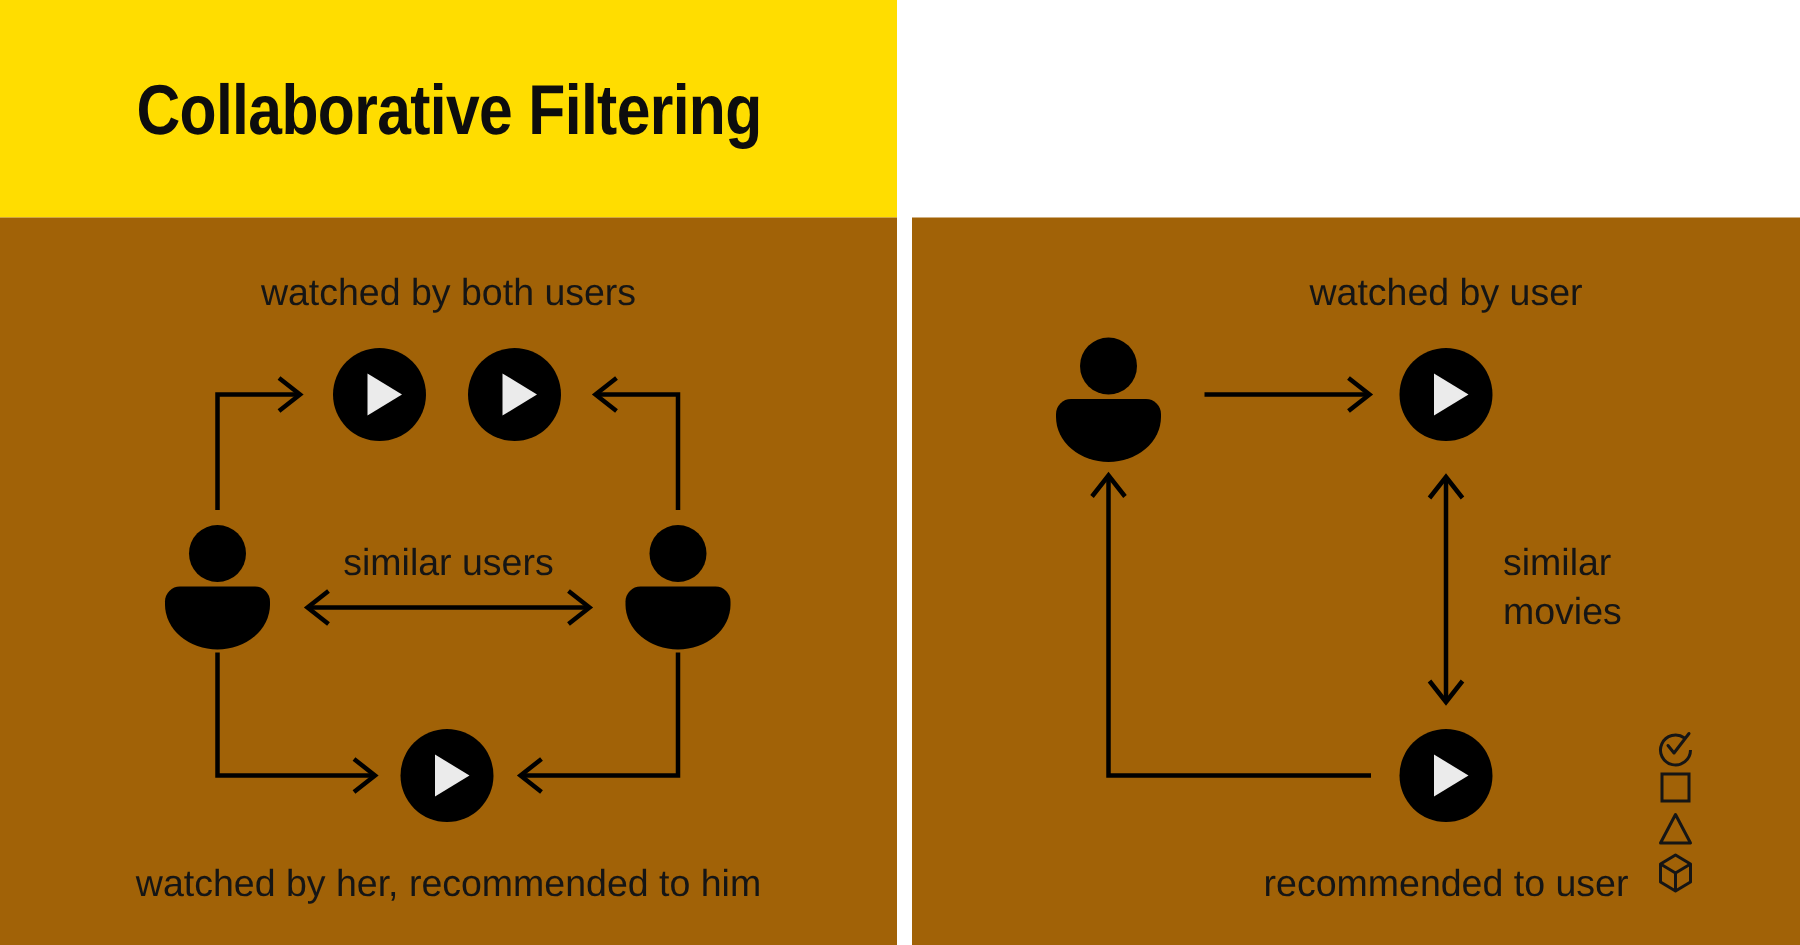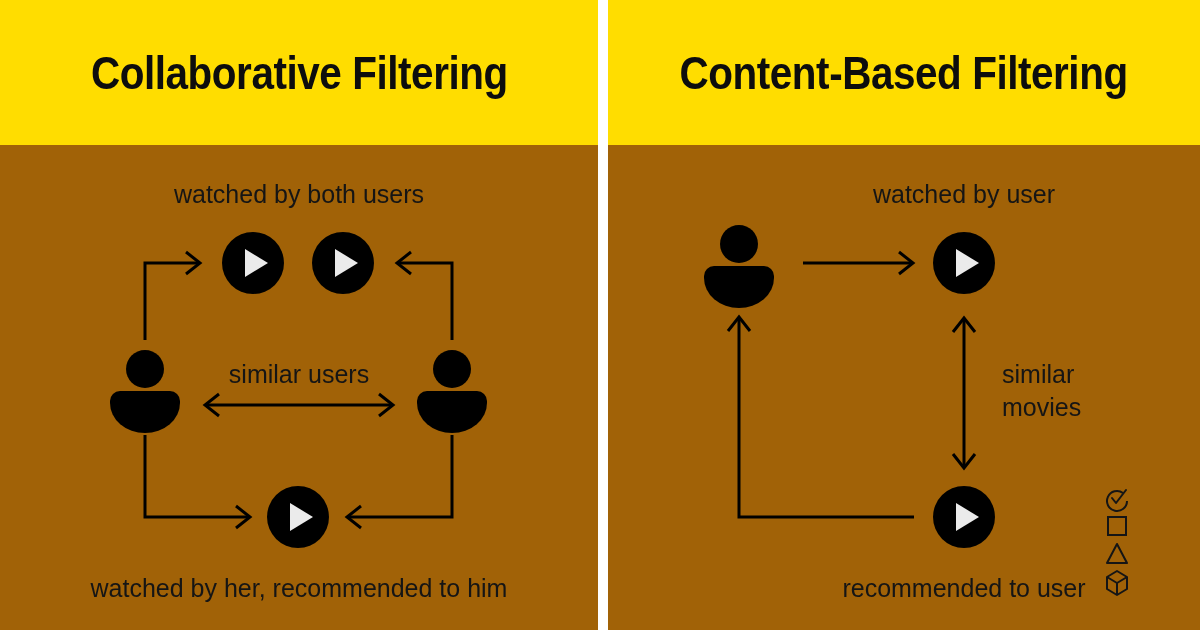--- a/index.html
+++ b/index.html
@@ -120,23 +120,20 @@
           <circle cx="298" cy="372" r="31" fill="#000"></circle>
           <path d="M290 358 L313 372 L290 386 Z" fill="#ebebeb"></path>
         </g>
 
         <text class="lbl" x="299" y="452" text-anchor="middle">watched by her, recommended to him</text>
       </svg>
     </div>
   </div>
 
   <div class="panel" id="panel-right">
-    <div class="panel-header">
-      <div class="panel-title">Content-Based Filtering</div>
-    </div>
     <div class="panel-body">
       <svg width="592" height="485" viewBox="0 0 592 485" aria-hidden="true">
 
         <text class="lbl" x="356" y="58" text-anchor="middle">watched by user</text>
 
         <g>
           <circle cx="131" cy="99" r="19" fill="#000"></circle>
           <path d="M96 131 a10 10 0 0 1 10 -10 h50 a10 10 0 0 1 10 10 v2
                    a35 30 0 0 1 -70 0 z" fill="#000"></path>
         </g>

